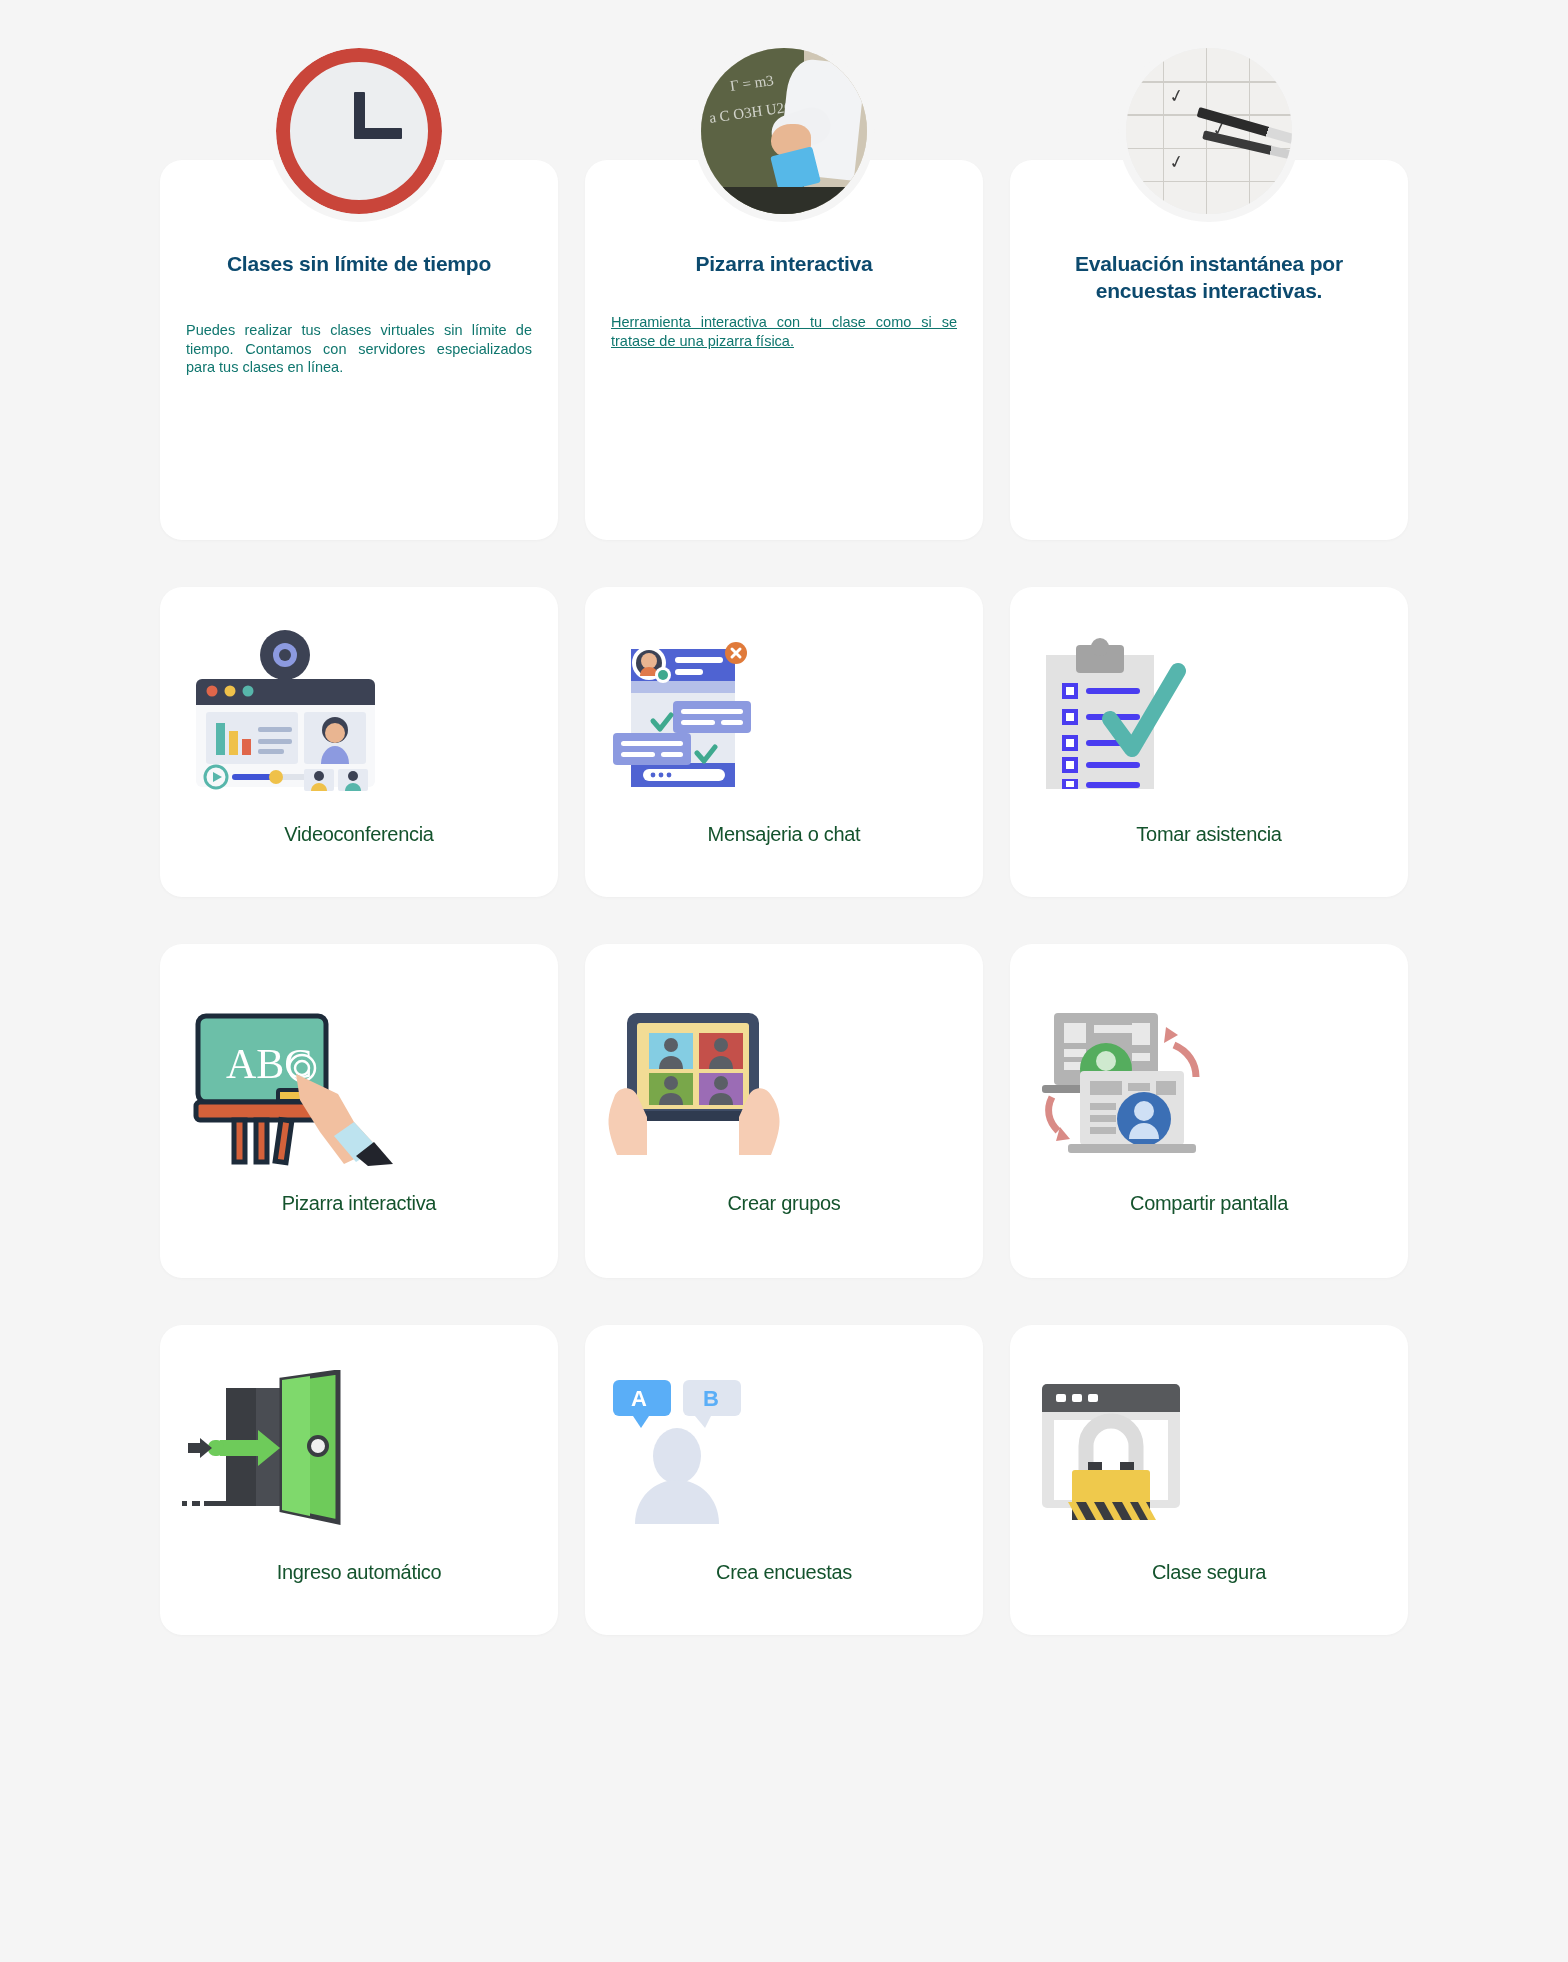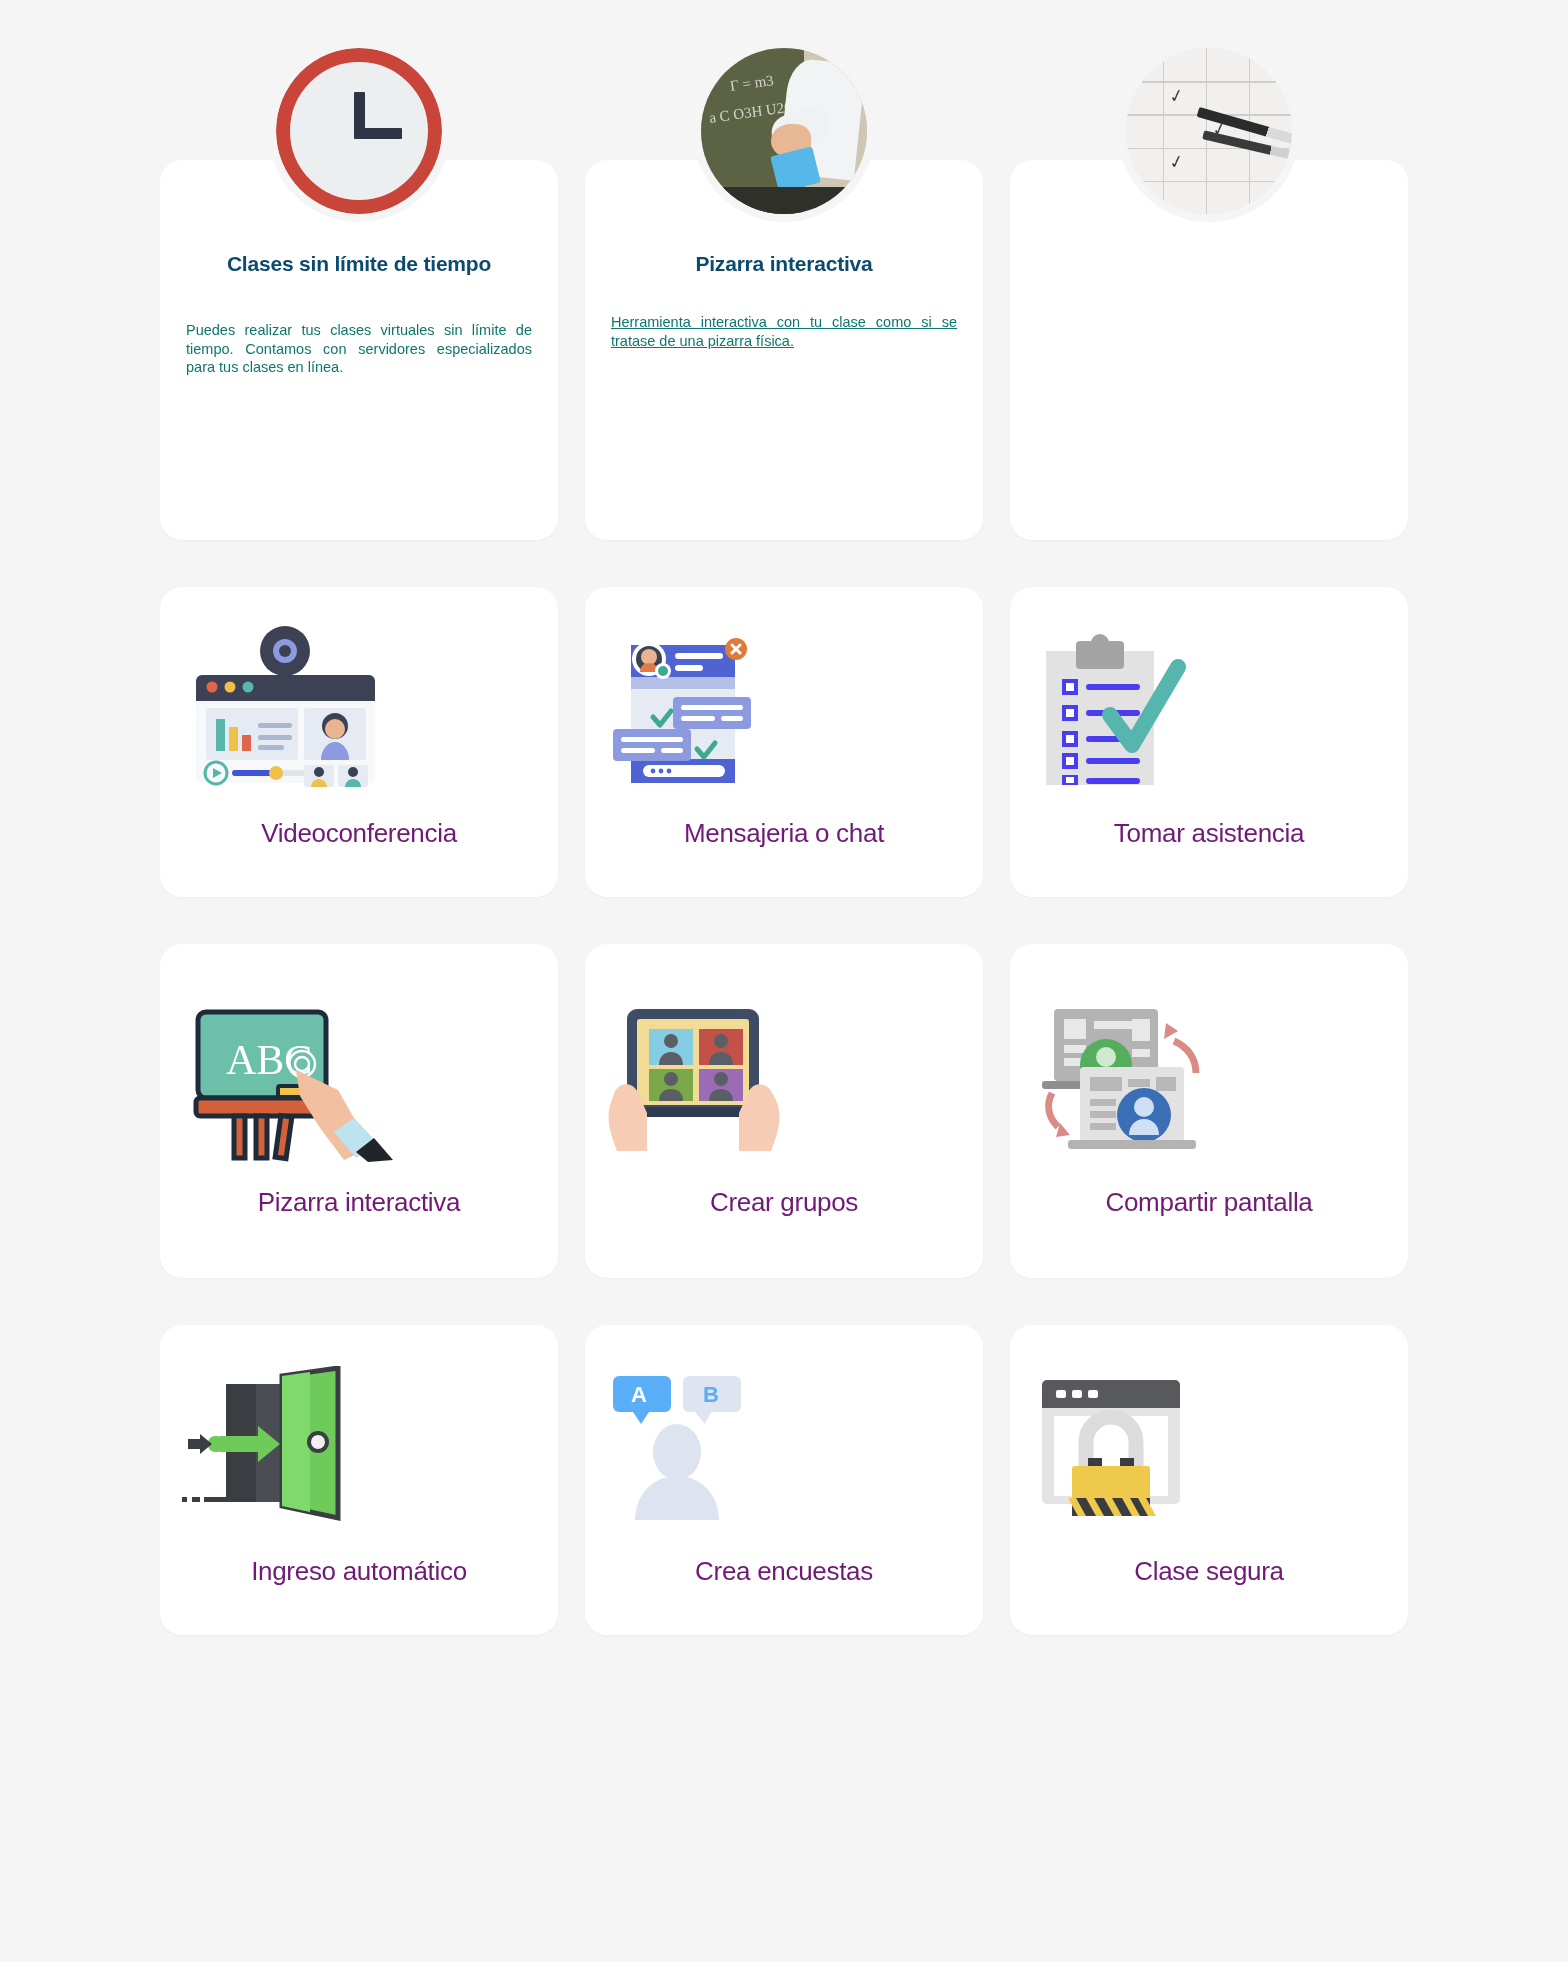--- a/index.html
+++ b/index.html
@@ -132,22 +132,22 @@
   .icon-card.tall { height: 334px; }
   .icon-wrap {
     height: 150px;
     width: 100%;
     display: flex;
     align-items: center;
     justify-content: flex-start;
   }
   .icon-label {
     margin-top: 34px;
-    font-size: 26px;
-    color: #701a75;
+    font-size: 20px;
+    color: #14532d;
     text-align: left;
     line-height: 1.3;
     font-weight: 500;
     letter-spacing: -0.3px;
   }
   svg { display: block; }
 </style>
 </head>
 <body>
 
@@ -201,20 +201,21 @@
             <div class="pg-line-v" style="left:48%"></div>
             <div class="pg-line-v" style="left:74%"></div>
             <div class="pg-check" style="left:26%; top:22%;">✓</div>
             <div class="pg-check" style="left:52%; top:42%;">✓</div>
             <div class="pg-check" style="left:26%; top:62%;">✓</div>
             <div class="pg-pen"></div>
             <div class="pg-pen2"></div>
           </div>
         </div>
       </div>
+      <div class="r1-title">Evaluación instantánea por encuestas interactivas.</div>
     </div>
   </div>
 
   <div class="grid" style="margin-top:47px">
 
     <div class="icon-card">
       <div class="icon-wrap">
         <svg width="215" height="170" viewBox="0 0 215 170">
           <circle cx="107" cy="28" r="25" fill="#3c4254"></circle>
           <circle cx="107" cy="28" r="12" fill="#8c9ae0"></circle>

